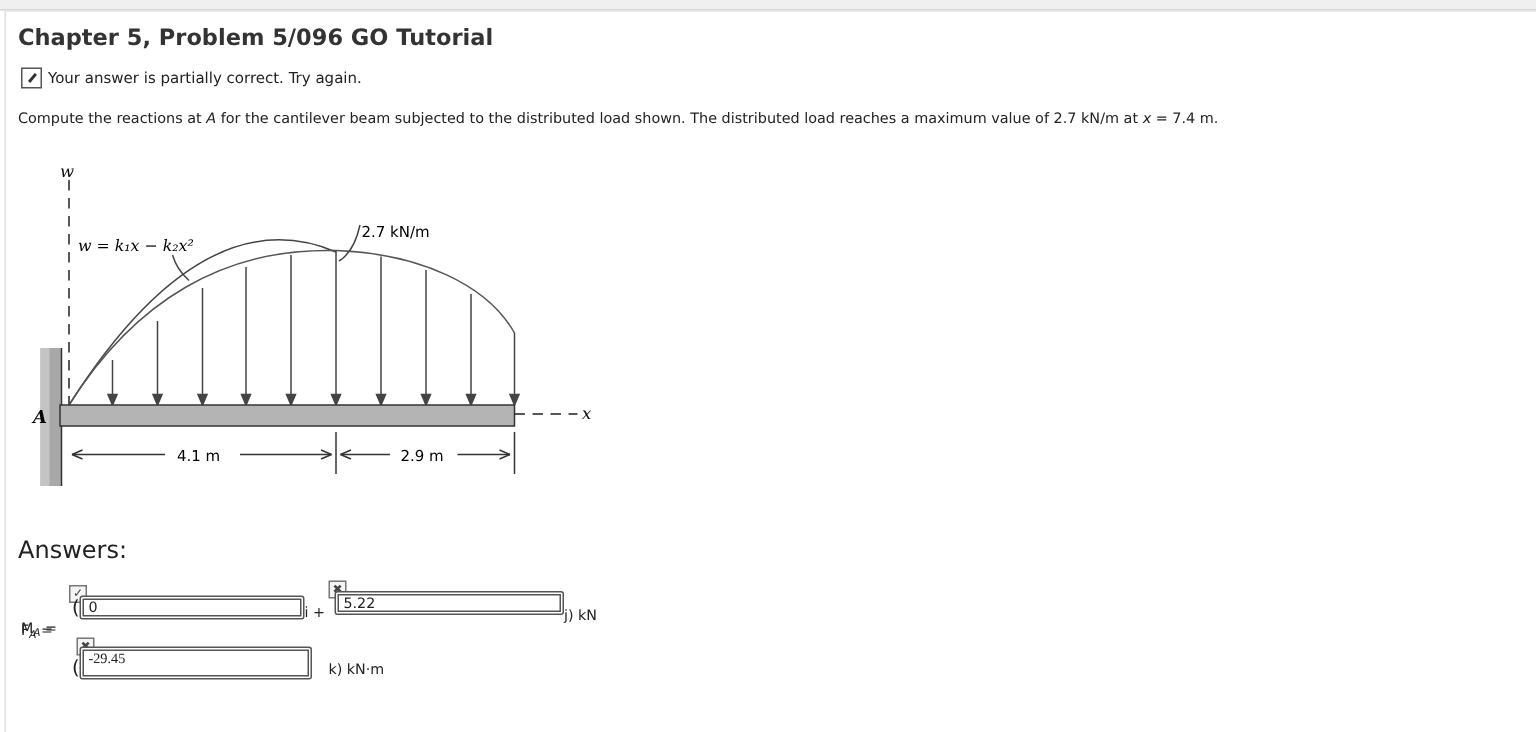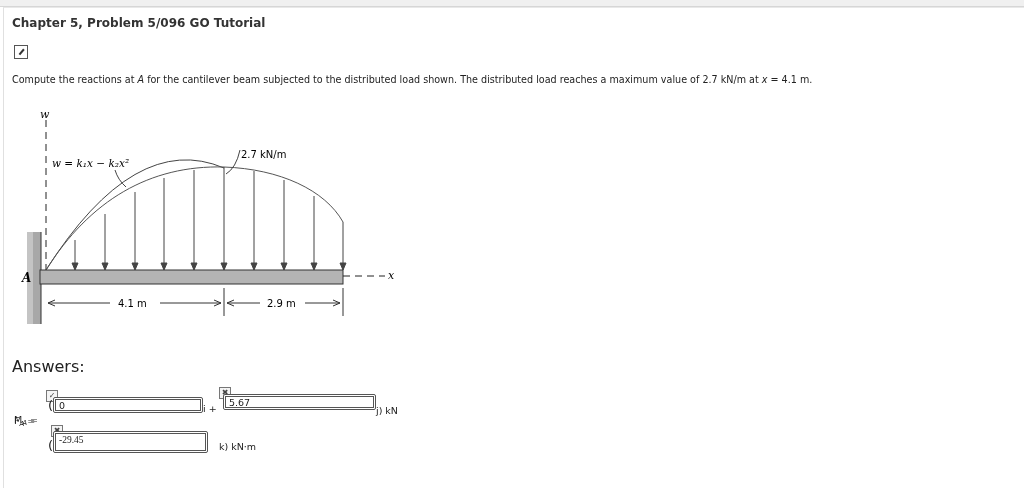--- a/index.html
+++ b/index.html
@@ -1,19 +1,19 @@
 <!DOCTYPE html>
 <html><head>
 <meta charset="utf-8">
 <style>
   html, body { margin:0; padding:0; }
   body { width:1024px; height:488px; background:#ffffff; font-family:"DejaVu Sans", sans-serif; color:#222; position:relative; overflow:hidden; }
   .topbar { position:absolute; left:0; top:0; width:1024px; height:6px; background:#f0f0f0; border-bottom:1px solid #d6d6d6; }
   .panel { position:absolute; left:3px; top:7px; width:1021px; height:481px; border-left:1px solid #e0e0e0; border-top:1px solid #e8e8e8; }
-  .title { position:absolute; left:12px; top:16px; font-size:12px; font-weight:bold; color:#333; }
+  .title { position:absolute; left:12px; top:16px; font-size:15px; font-weight:bold; color:#333; }
   .status { position:absolute; left:14px; top:45px; font-size:10px; color:#222; display:flex; align-items:center; }
   .status .pencil { width:12px; height:12px; border:1px solid #555; margin-right:4px; position:relative; background:#fff; }
   .status .pencil:after { content:""; position:absolute; left:3px; top:5px; width:7px; height:1.6px; background:#333; transform:rotate(-50deg); }
   .question { position:absolute; left:12px; top:74px; font-size:9.6px; color:#222; white-space:nowrap; }
   .question i { font-style:italic; }
   .figure { position:absolute; left:18px; top:100px; width:392px; height:230px; }
   .answers-label { position:absolute; left:12px; top:357px; font-size:16px; }
   .lbl { position:absolute; font-size:9.5px; }
   .lbl sub { font-size:7px; font-style:italic; vertical-align:-2px; }
   .paren { position:absolute; font-size:13px; }
@@ -24,23 +24,24 @@
 </head>
 <body>
 
 <div class="topbar"></div>
 <div class="panel"></div>
 
 <div class="title">Chapter 5, Problem 5/096 GO Tutorial</div>
 
 <div class="status">
   <span class="pencil"></span>
+  <span>Your answer is partially correct.  Try again.</span>
 </div>
 
-<div class="question"><span>Compute the reactions at </span><i>A</i><span> for the cantilever beam subjected to the distributed load shown. The distributed load reaches a maximum value of 2.7 kN/m at </span><i>x</i><span> = 4.1 m.</span></div>
+<div class="question"><span>Compute the reactions at </span><i>A</i><span> for the cantilever beam subjected to the distributed load shown. The distributed load reaches a maximum value of 2.7 kN/m at </span><i>x</i><span> = 7.4 m.</span></div>
 
 <svg class="figure" viewBox="18 100 392 230" width="392" height="230">
 
   <rect x="27" y="232" width="14" height="92" fill="#a8a8a8"></rect>
   <rect x="27" y="232" width="6" height="92" fill="#c4c4c4"></rect>
   <line x1="41" y1="232" x2="41" y2="324" stroke="#333" stroke-width="1"></line>
 
   <line x1="46" y1="120" x2="46" y2="270" stroke="#222" stroke-width="1" stroke-dasharray="7,5"></line>
   <text x="40" y="118" font-family="DejaVu Serif, serif" font-style="italic" font-size="11">w</text>
 
@@ -100,20 +101,20 @@
 
 <div class="answers-label">Answers:</div>
 
 <div class="lbl" style="left:14px;top:415px;"><span>F</span><sub>A</sub> <span>=</span></div>
 <div class="mark" style="left:46px;top:390px;">✓</div>
 <div class="paren" style="left:48px;top:398px;">(</div>
 <div class="box" style="left:53px;top:397px;width:150px;">0</div>
 <div class="unit" style="left:203px;top:403px;">i +</div>
 
 <div class="mark" style="left:219px;top:387px;">✖</div>
-<div class="box" style="left:223px;top:394px;width:153px;">5.67</div>
+<div class="box" style="left:223px;top:394px;width:153px;">5.22</div>
 <div class="unit" style="left:376px;top:405px;">j) kN</div>
 
 <div class="lbl" style="left:14px;top:414px;"><span>M</span><sub>A</sub> <span>=</span></div>
 <div class="mark" style="left:51px;top:425px;">✖</div>
 <div class="paren" style="left:48px;top:438px;">(</div>
 <div class="box" style="left:53px;top:431px;width:155px;height:22px;font-family:Liberation Serif, serif;">-29.45</div>
 <div class="unit" style="left:208px;top:441px;margin-left:11px;">k) kN·m</div>
 
 </body></html>

